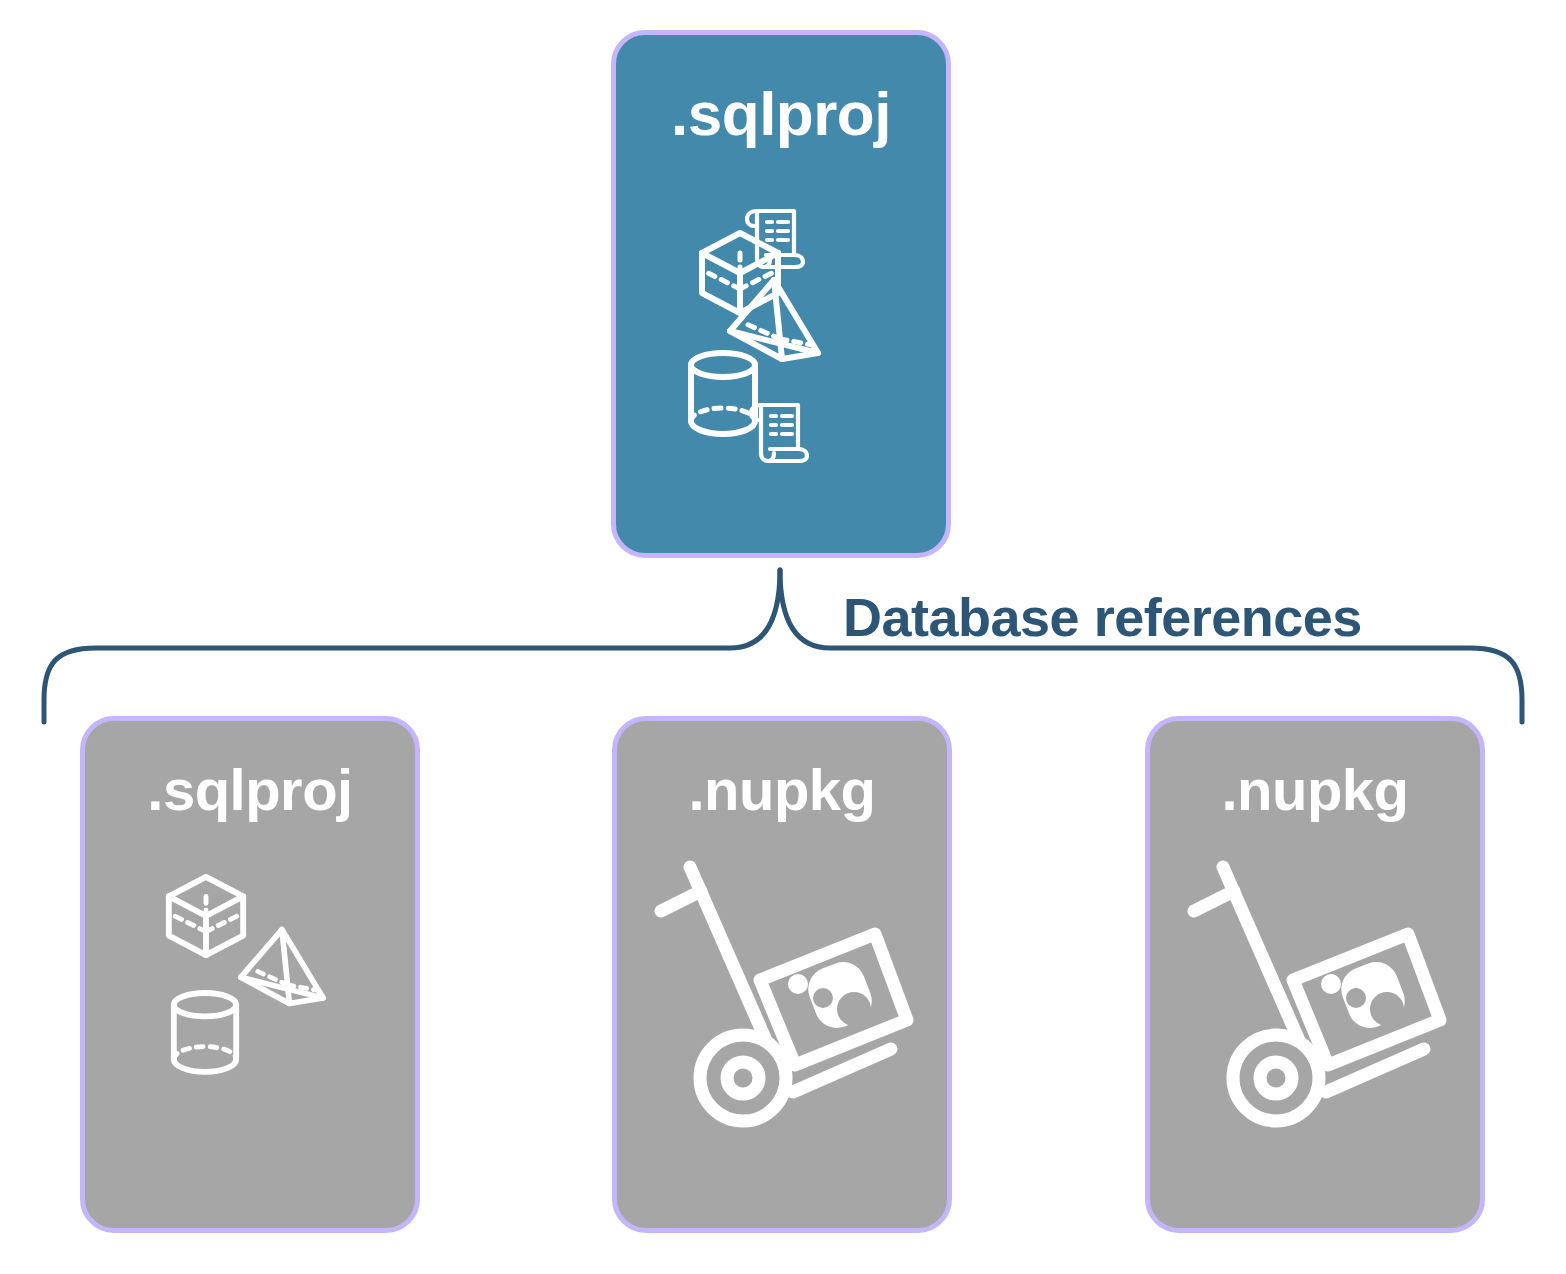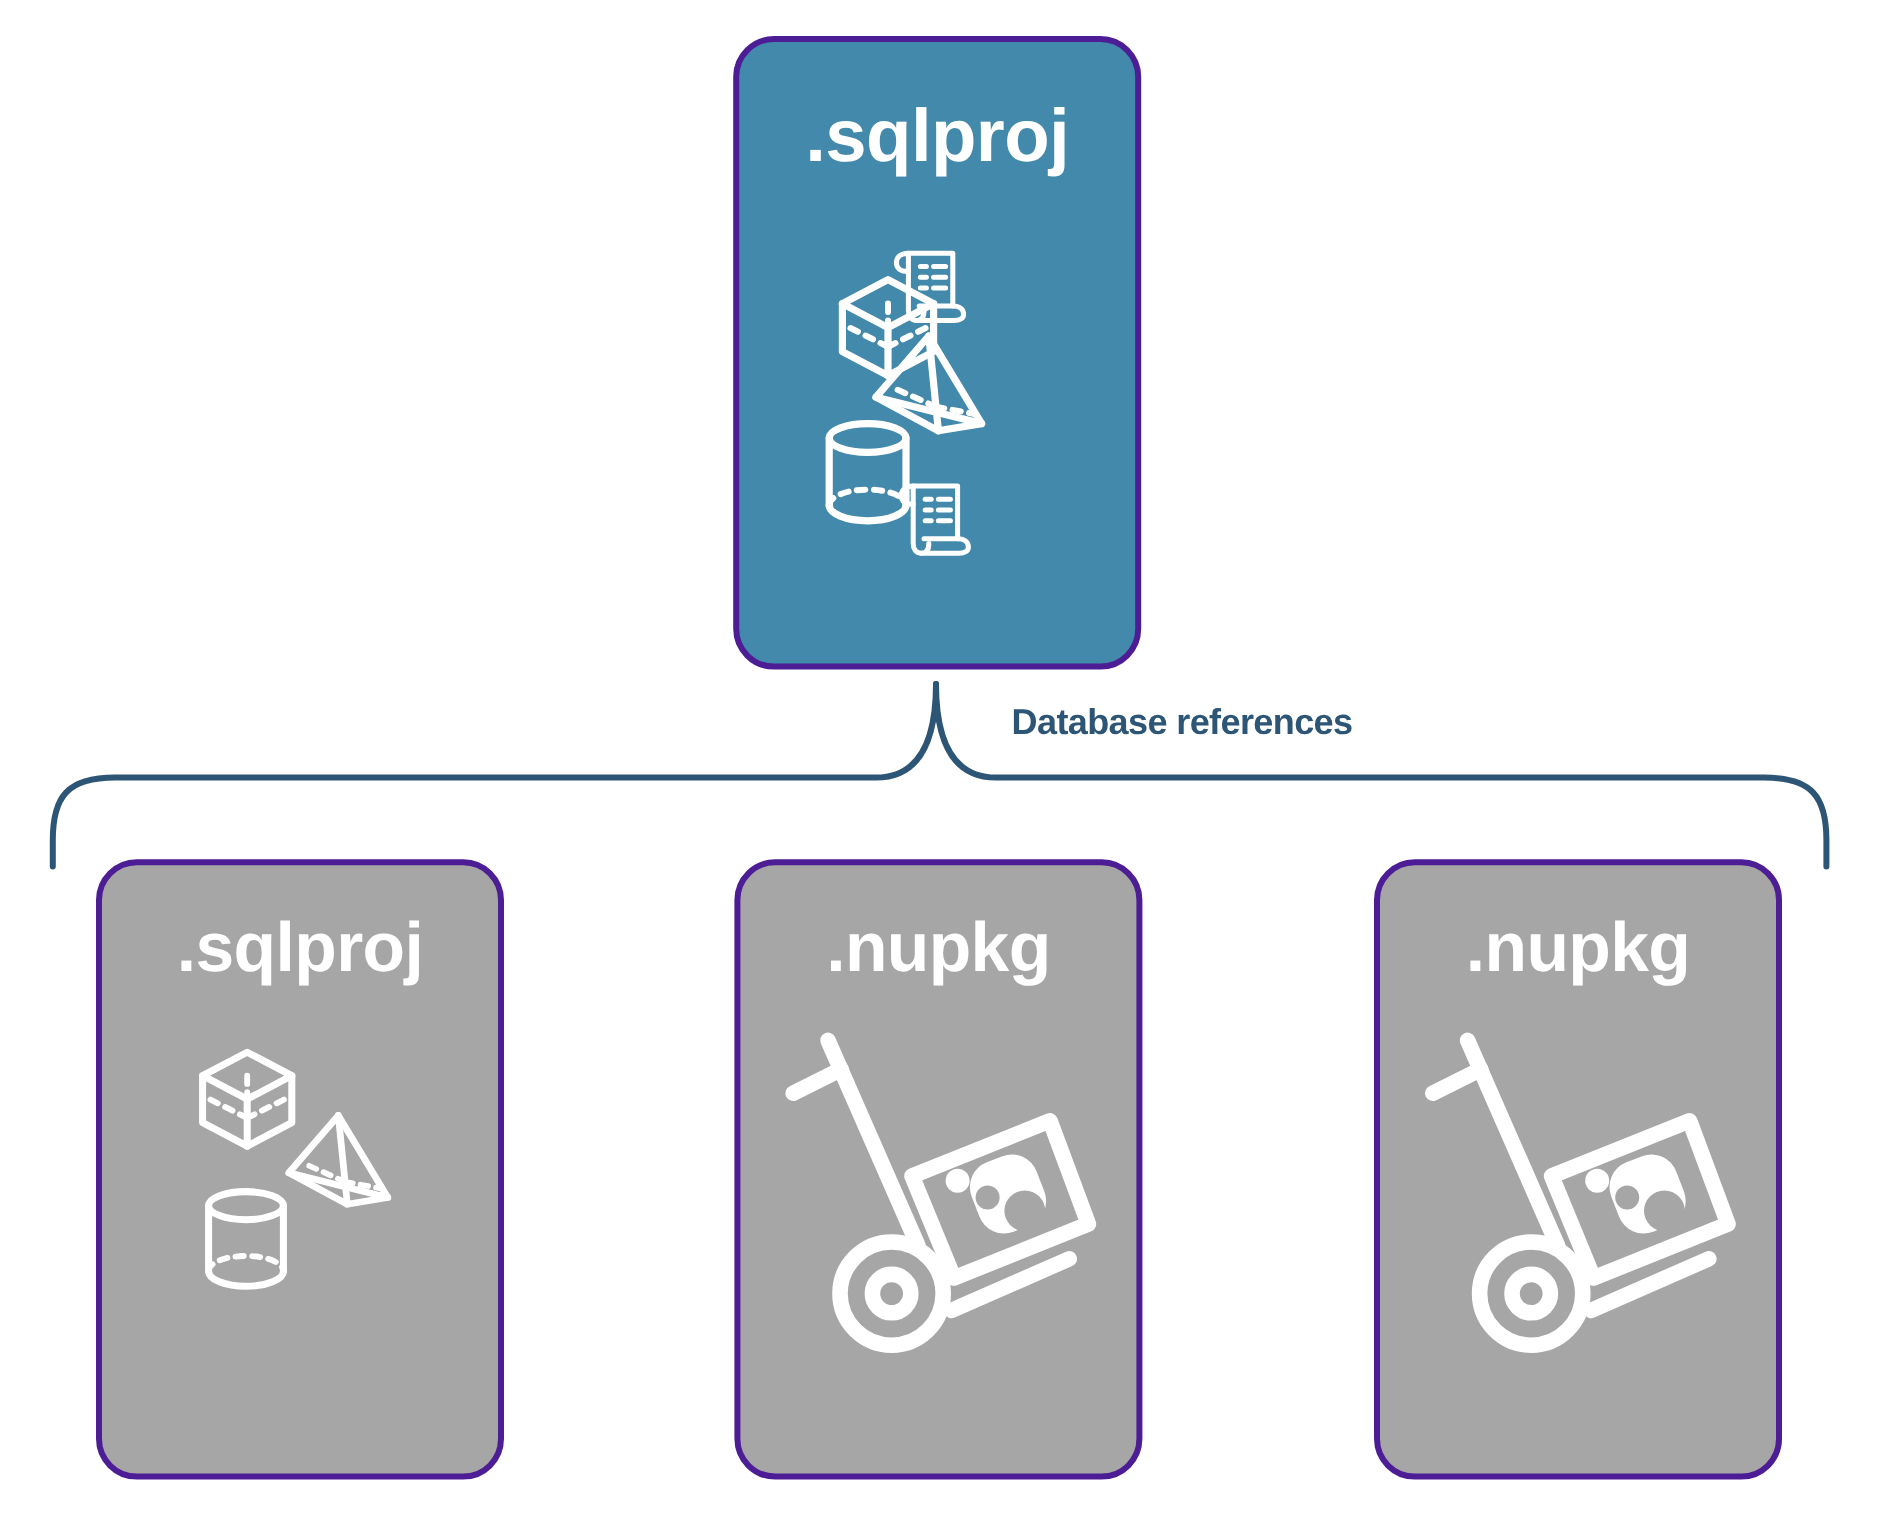--- a/index.html
+++ b/index.html
@@ -15,21 +15,21 @@
     width: 1566px;
     height: 1274px;
     background: #ffffff;
     overflow: hidden;
   }
 
   
   .card {
     position: absolute;
     box-sizing: border-box;
-    border: 5px solid #4c1d95;
+    border: 5px solid #c4b5fd;
     border-radius: 34px;
     display: block;
   }
   .card.teal  { background: #4389ab; }
   .card.gray  { background: #a6a6a6; }
 
   .card-title {
     position: absolute;
     left: 0;
     width: 100%;
@@ -58,21 +58,21 @@
     top: 0;
     width: 1566px;
     height: 1274px;
     pointer-events: none;
   }
 
   #brace-label {
     position: absolute;
     left: 843px;
     top: 586px;
-    font-size: 30px;
+    font-size: 54px;
     font-weight: bold;
     color: #2d5575;
     letter-spacing: -0.5px;
     white-space: nowrap;
     user-select: none;
   }
 </style>
 </head>
 <body>
 

